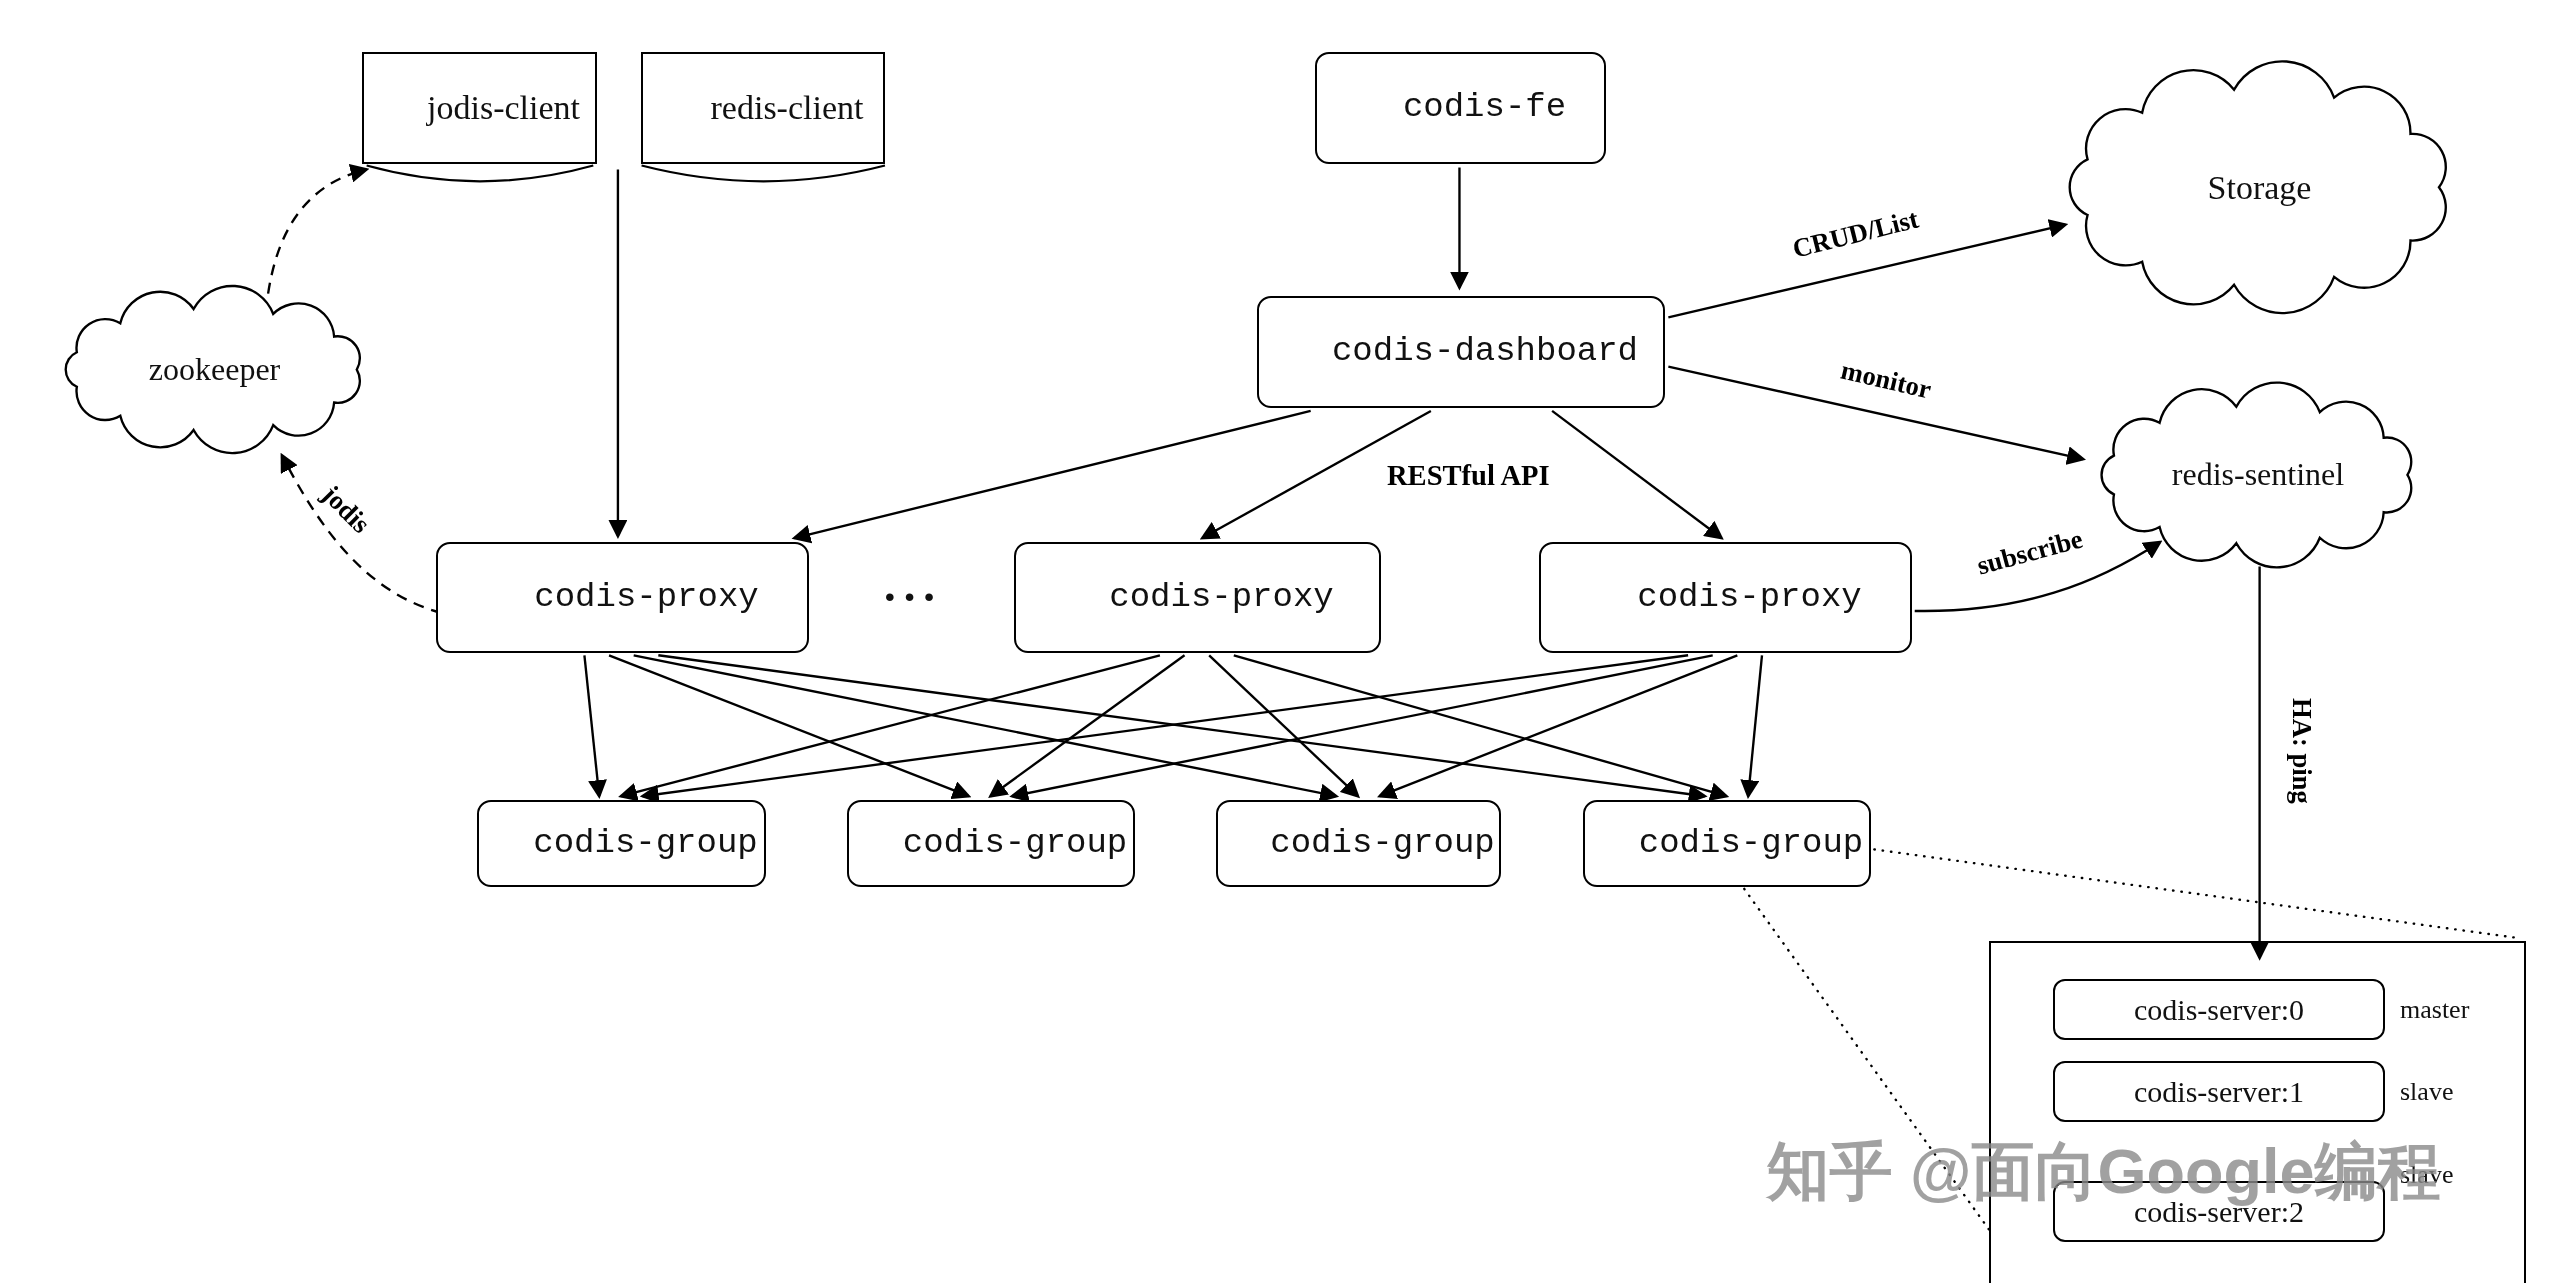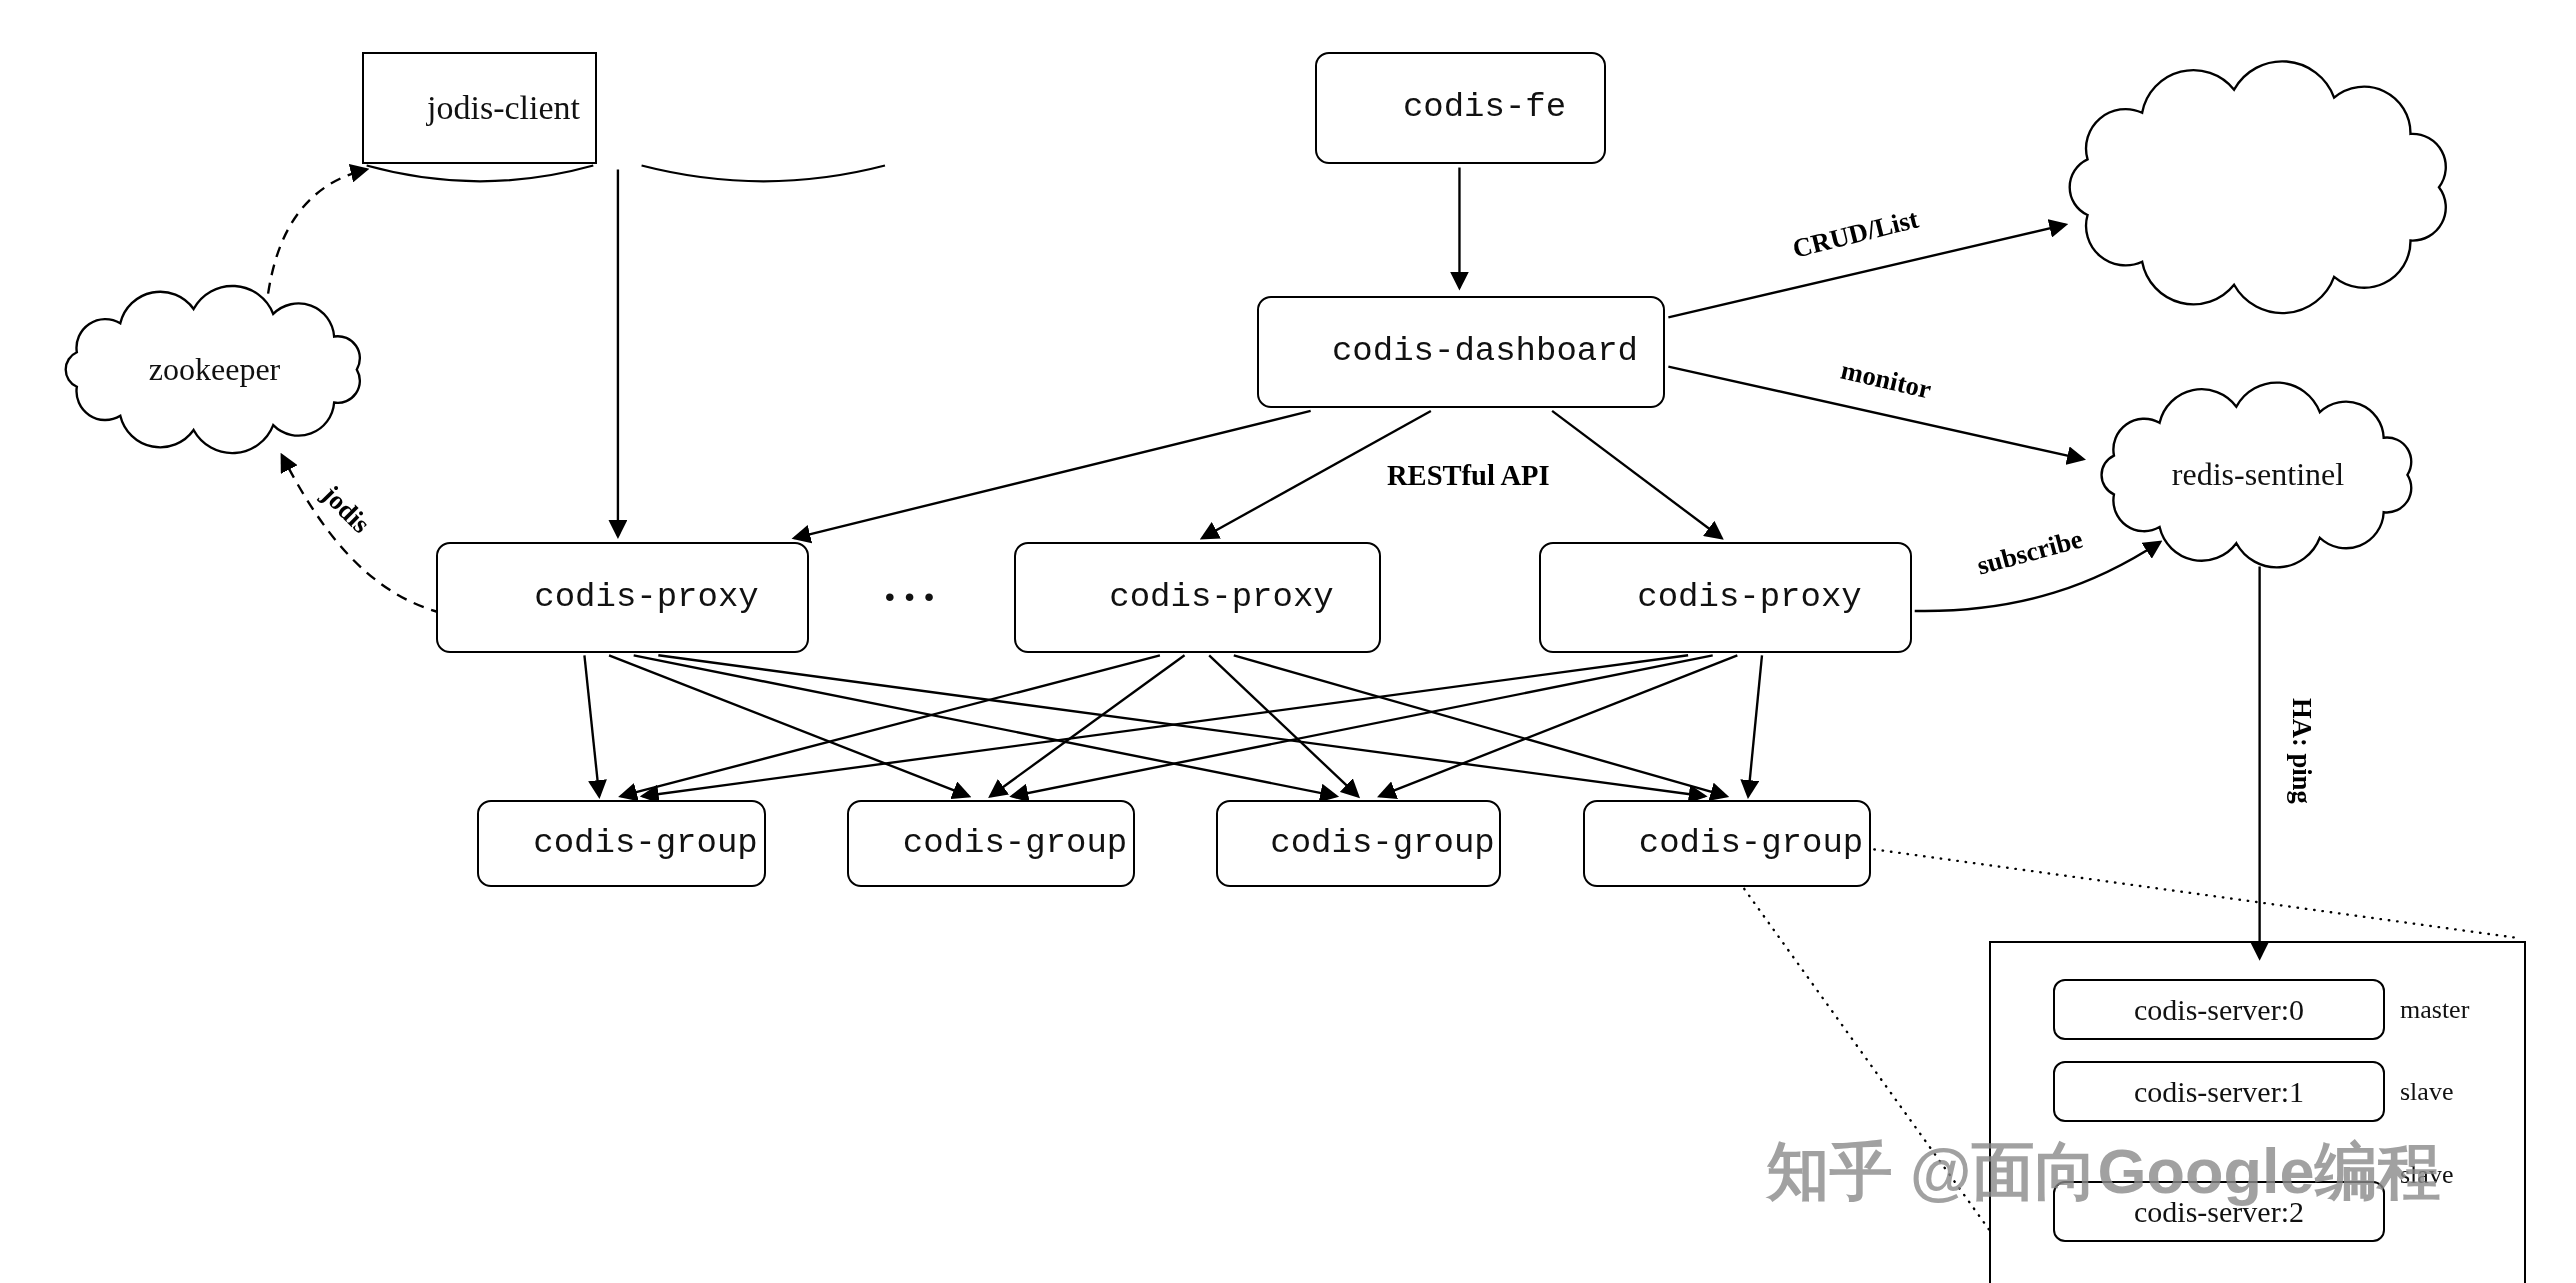--- a/index.html
+++ b/index.html
@@ -108,20 +108,23 @@
     <text class="elabel" x="1885" y="246" transform="rotate(-14 1885 246)">CRUD/List</text>
     <text class="elabel" x="1912" y="394" transform="rotate(13 1912 394)">monitor</text>
     <text class="elabel big" x="1490" y="492">RESTful API</text>
     <text class="elabel" x="2062" y="569" transform="rotate(-15 2062 569)">subscribe</text>
     <text class="elabel" x="2327" y="762" transform="rotate(90 2327 762)">HA: ping</text>
   </svg>
 
   <div class="node" style="left:362px; top:52px; width:235px; height:112px;">
     <span>jodis-client</span>
   </div>
+  <div class="node" style="left:641px; top:52px; width:244px; height:112px;">
+    <span>redis-client</span>
+  </div>
 
   <div class="node rounded" style="left:1315px; top:52px; width:291px; height:112px;">
     <span>codis-fe</span>
   </div>
 
   <div class="node rounded" style="left:1257px; top:296px; width:408px; height:112px;">
     <span>codis-dashboard</span>
   </div>
 
   <div class="node rounded" style="left:436px; top:542px; width:373px; height:111px;">
@@ -142,20 +145,21 @@
     <span>codis-group</span>
   </div>
   <div class="node rounded" style="left:1216px; top:800px; width:285px; height:87px;">
     <span>codis-group</span>
   </div>
   <div class="node rounded" style="left:1583px; top:800px; width:288px; height:87px;">
     <span>codis-group</span>
   </div>
 
   <div class="cloud-label" style="left:96px; top:340px; width:237px; height:59px; font-size:32px;">zookeeper</div>
+  <div class="cloud-label" style="left:2141px; top:156px; width:237px; height:63px; font-size:34px;">Storage</div>
   <div class="cloud-label" style="left:2120px; top:445px; width:276px; height:59px; font-size:32px;">redis-sentinel</div>
 
   <div class="server-container">
     <div class="server-box" style="top:36px;">
       <span>codis-server:0</span>
     </div>
     <div class="server-role" style="top:36px;">master</div>
     <div class="server-box" style="top:118px;">
       <span>codis-server:1</span>
     </div>

